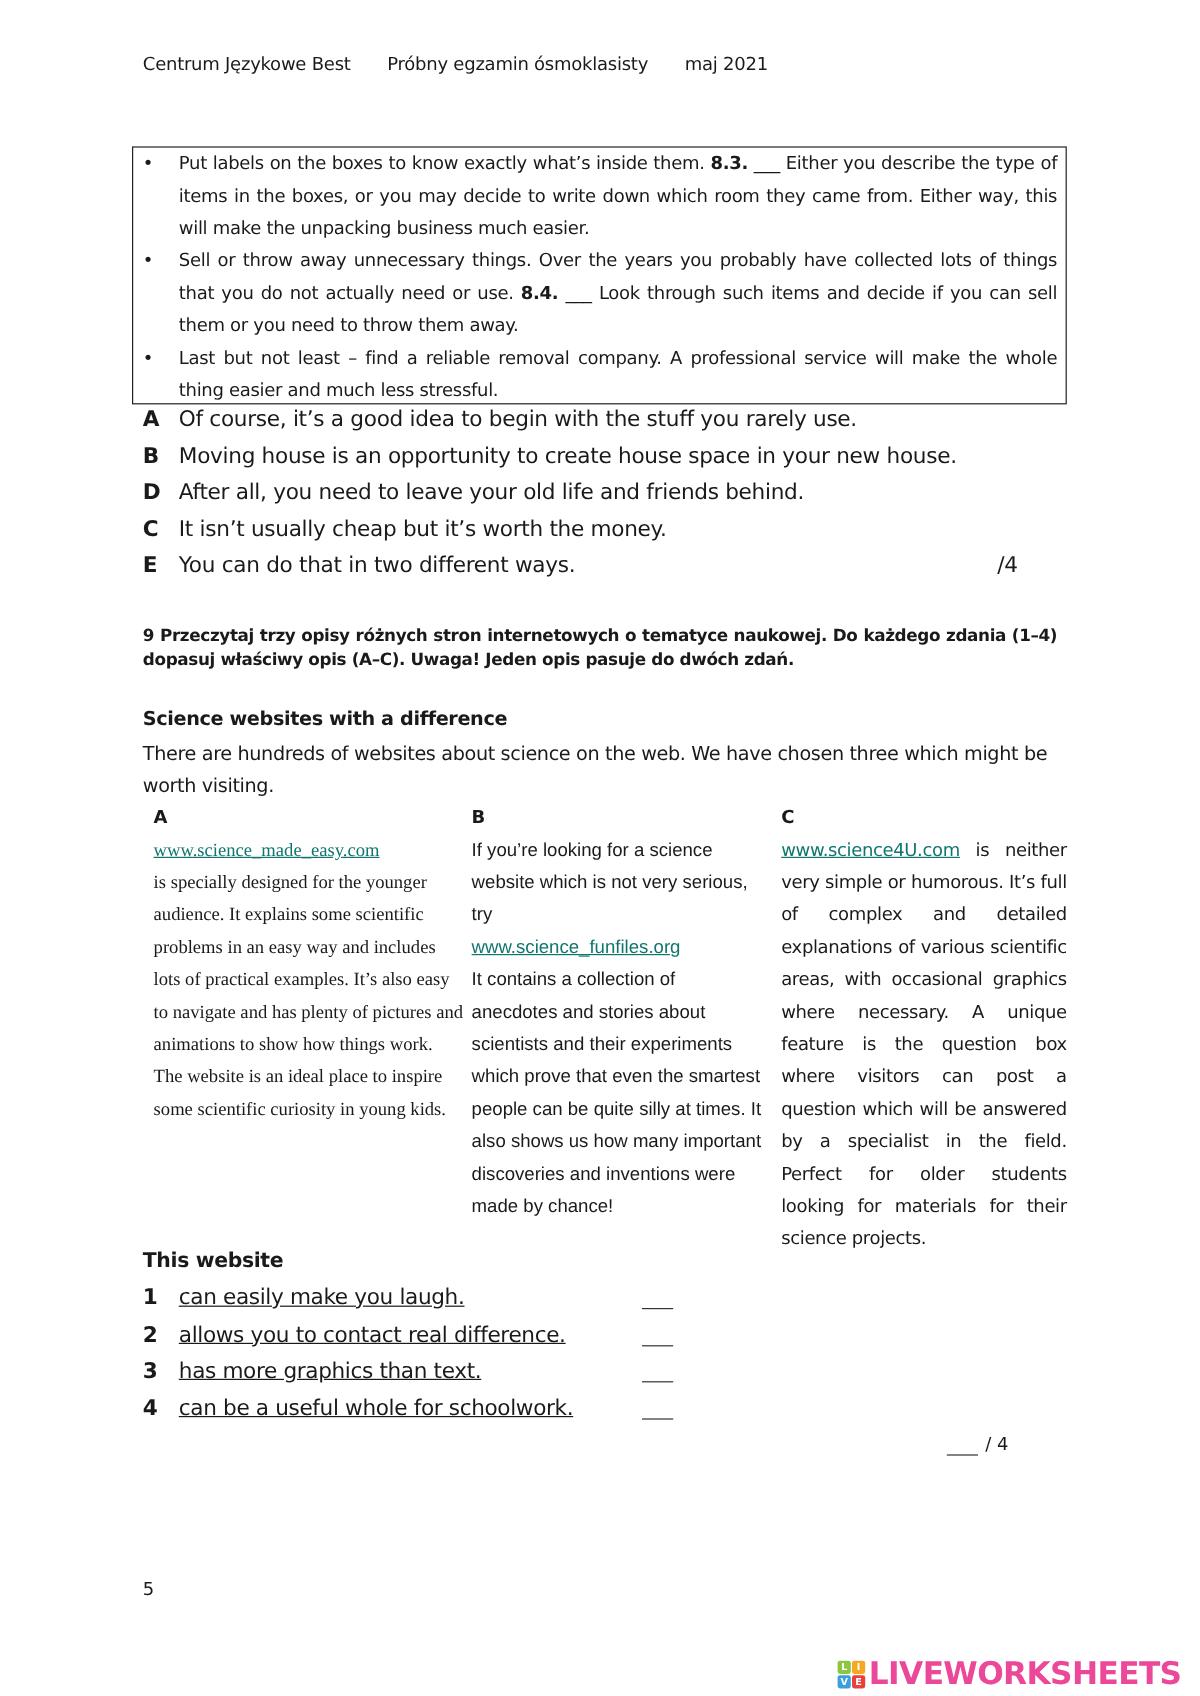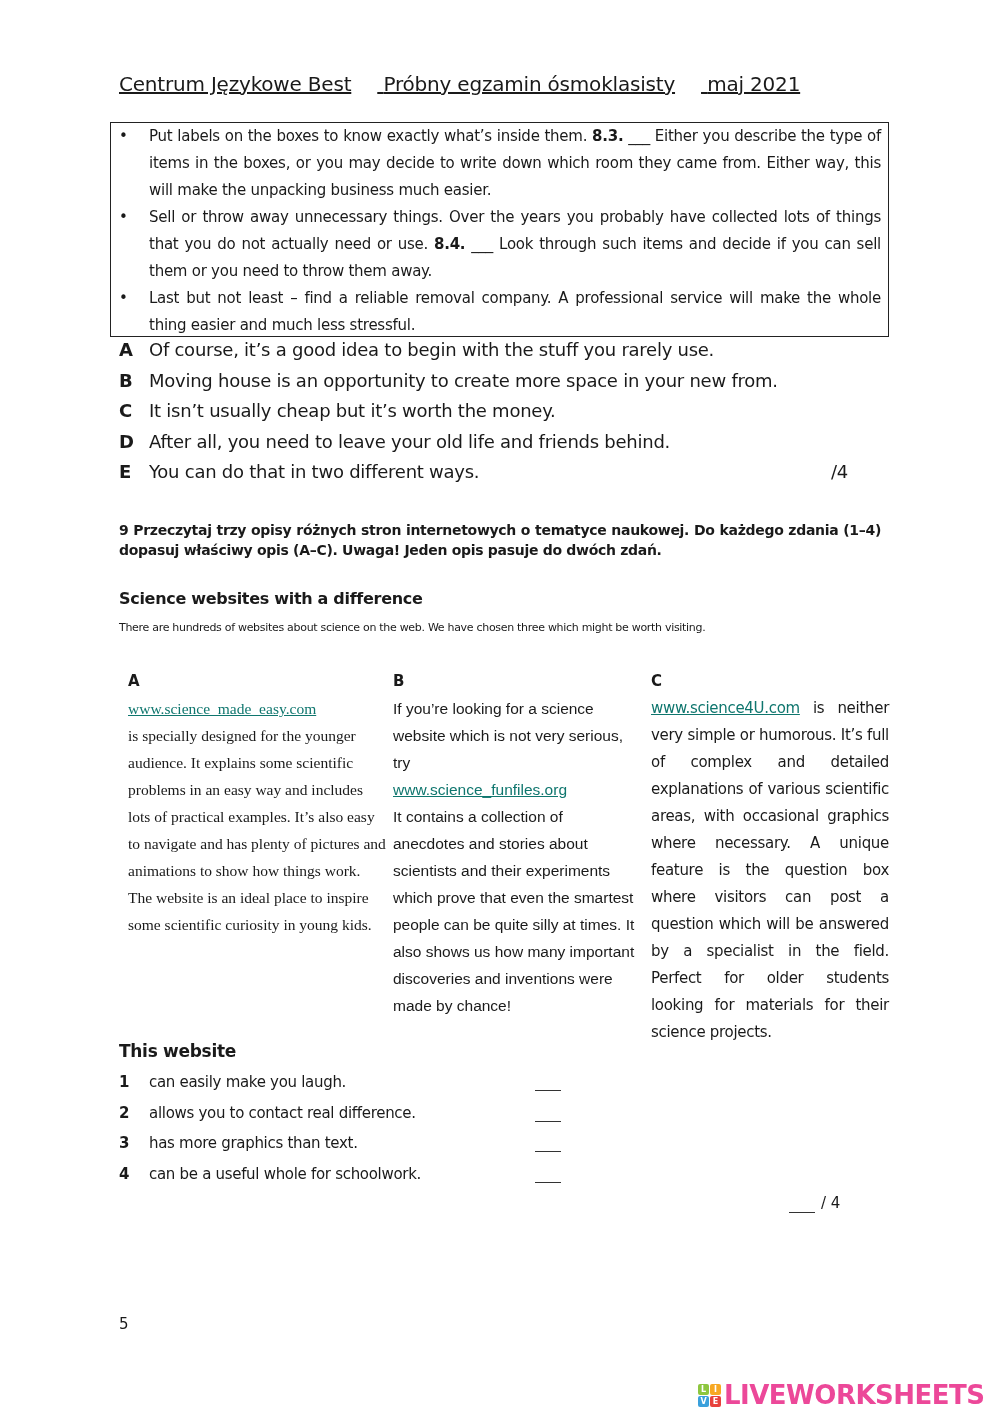--- a/index.html
+++ b/index.html
@@ -2,46 +2,46 @@
 <html><head>
 <meta charset="utf-8">
 <style>
   html, body { margin: 0; padding: 0; background: #ffffff; }
   body { width: 1000px; height: 1413px; position: relative; overflow: hidden; color: #1a1a1a; }
   .sans { font-family: "DejaVu Sans", sans-serif; }
   .arial { font-family: "Liberation Sans", sans-serif; }
   .serif { font-family: "Liberation Serif", serif; }
   .abs { position: absolute; }
 
-  .header { left: 119px; top: 72px; font-size: 20px; letter-spacing: -0.2px; text-decoration: underline; }
+  .header { left: 119px; top: 44px; font-size: 15px; letter-spacing: -0.2px; }
   .header span { margin-right: 26px; }
 
   .box { left: 110px; top: 122px; width: 779px; height: 215px; border: 1px solid #222; box-sizing: border-box; }
   .bullets { left: 119px; top: 123px; width: 762px; font-size: 15px; line-height: 27px; letter-spacing: -0.25px; }
   .bullet-item { position: relative; padding-left: 30px; text-align: justify; }
   .bullet-item .dot { position: absolute; left: 0; top: 0; }
 
   .opts { left: 119px; top: 337px; width: 740px; font-size: 18px; letter-spacing: -0.25px; }
   .opt { height: 30.5px; line-height: 26px; position: relative; }
   .opt .ltr { display: inline-block; width: 30px; font-weight: bold; }
   .opt .score { position: absolute; left: 712px; top: 0; }
 
   .instr { left: 119px; top: 520px; width: 762px; font-size: 14px; font-weight: bold; line-height: 20px; text-align: justify; letter-spacing: -0.3px; }
   .sec-title { left: 119px; top: 589px; font-size: 16px; font-weight: bold; letter-spacing: -0.3px; }
-  .intro { left: 119px; top: 614px; width: 762px; font-size: 11px; line-height: 27px; letter-spacing: -0.3px; }
+  .intro { left: 119px; top: 614px; width: 762px; font-size: 16px; line-height: 27px; letter-spacing: -0.3px; }
 
   .col { top: 668px; }
   .col .head { font-family: "DejaVu Sans", sans-serif; font-weight: bold; font-size: 15px; height: 27px; line-height: 27px; }
   .colA { left: 128px; width: 258px; font-size: 15.5px; line-height: 27px; }
   .colB { left: 393px; width: 245px; font-size: 15.5px; line-height: 27px; }
   .colC { left: 651px; width: 238px; font-size: 15px; line-height: 27px; text-align: justify; letter-spacing: -0.3px; }
   .link { color: #0f766e; text-decoration: underline; }
 
   .this-site { left: 119px; top: 1041px; font-size: 17px; font-weight: bold; letter-spacing: -0.3px; }
-  .qs { left: 119px; top: 1069px; width: 460px; font-size: 15px; letter-spacing: -0.3px; }
+  .qs { left: 119px; top: 1069px; width: 460px; font-size: 18px; letter-spacing: -0.3px; text-decoration: underline; }
   .q { height: 30.5px; line-height: 26px; position: relative; }
   .q .num { display: inline-block; width: 30px; font-weight: bold; }
   .q .blank { position: absolute; left: 416px; top: 9px; width: 26px; border-bottom: 1px solid #333; height: 12px; }
 
   .total { left: 789px; top: 1194px; font-size: 15px; }
   .total .blank { display: inline-block; width: 26px; border-bottom: 1px solid #333; margin-right: 6px; }
 
   .pagenum { left: 119px; top: 1315px; font-size: 15px; }
 
   .logo { left: 698px; top: 1380px; display: flex; align-items: center; }
@@ -69,23 +69,23 @@
     <span>Sell or throw away unnecessary things. Over the years you probably have collected lots of things that you do not actually need or use. </span><b>8.4.</b><span> ___ </span><span>Look through such items and decide if you can sell them or you need to throw them away.</span>
   </div>
   <div class="bullet-item">
     <span class="dot">•</span>
     <span>Last but not least – find a reliable removal company. A professional service will make the whole thing easier and much less stressful.</span>
   </div>
 </div>
 
 <div class="abs opts sans">
   <div class="opt"><span class="ltr">A</span><span>Of course, it’s a good idea to begin with the stuff you rarely use.</span></div>
-  <div class="opt"><span class="ltr">B</span><span>Moving house is an opportunity to create more space in your new from.</span></div>
+  <div class="opt"><span class="ltr">B</span><span>Moving house is an opportunity to create house space in your new house.</span></div>
+  <div class="opt"><span class="ltr">D</span><span>After all, you need to leave your old life and friends behind.</span></div>
   <div class="opt"><span class="ltr">C</span><span>It isn’t usually cheap but it’s worth the money.</span></div>
-  <div class="opt"><span class="ltr">D</span><span>After all, you need to leave your old life and friends behind.</span></div>
   <div class="opt"><span class="ltr">E</span><span>You can do that in two different ways.</span><span class="score">/4</span></div>
 </div>
 
 <div class="abs instr sans">9 Przeczytaj trzy opisy różnych stron internetowych o tematyce naukowej. Do każdego zdania (1–4) dopasuj właściwy opis (A–C). Uwaga! Jeden opis pasuje do dwóch zdań.</div>
 <div class="abs sec-title sans">Science websites with a difference</div>
 <div class="abs intro sans">There are hundreds of websites about science on the web. We have chosen three which might be worth visiting.</div>
 
 <div class="abs col colA serif">
   <div class="head">A</div>
   <span class="link">www.science_made_easy.com</span><br>

